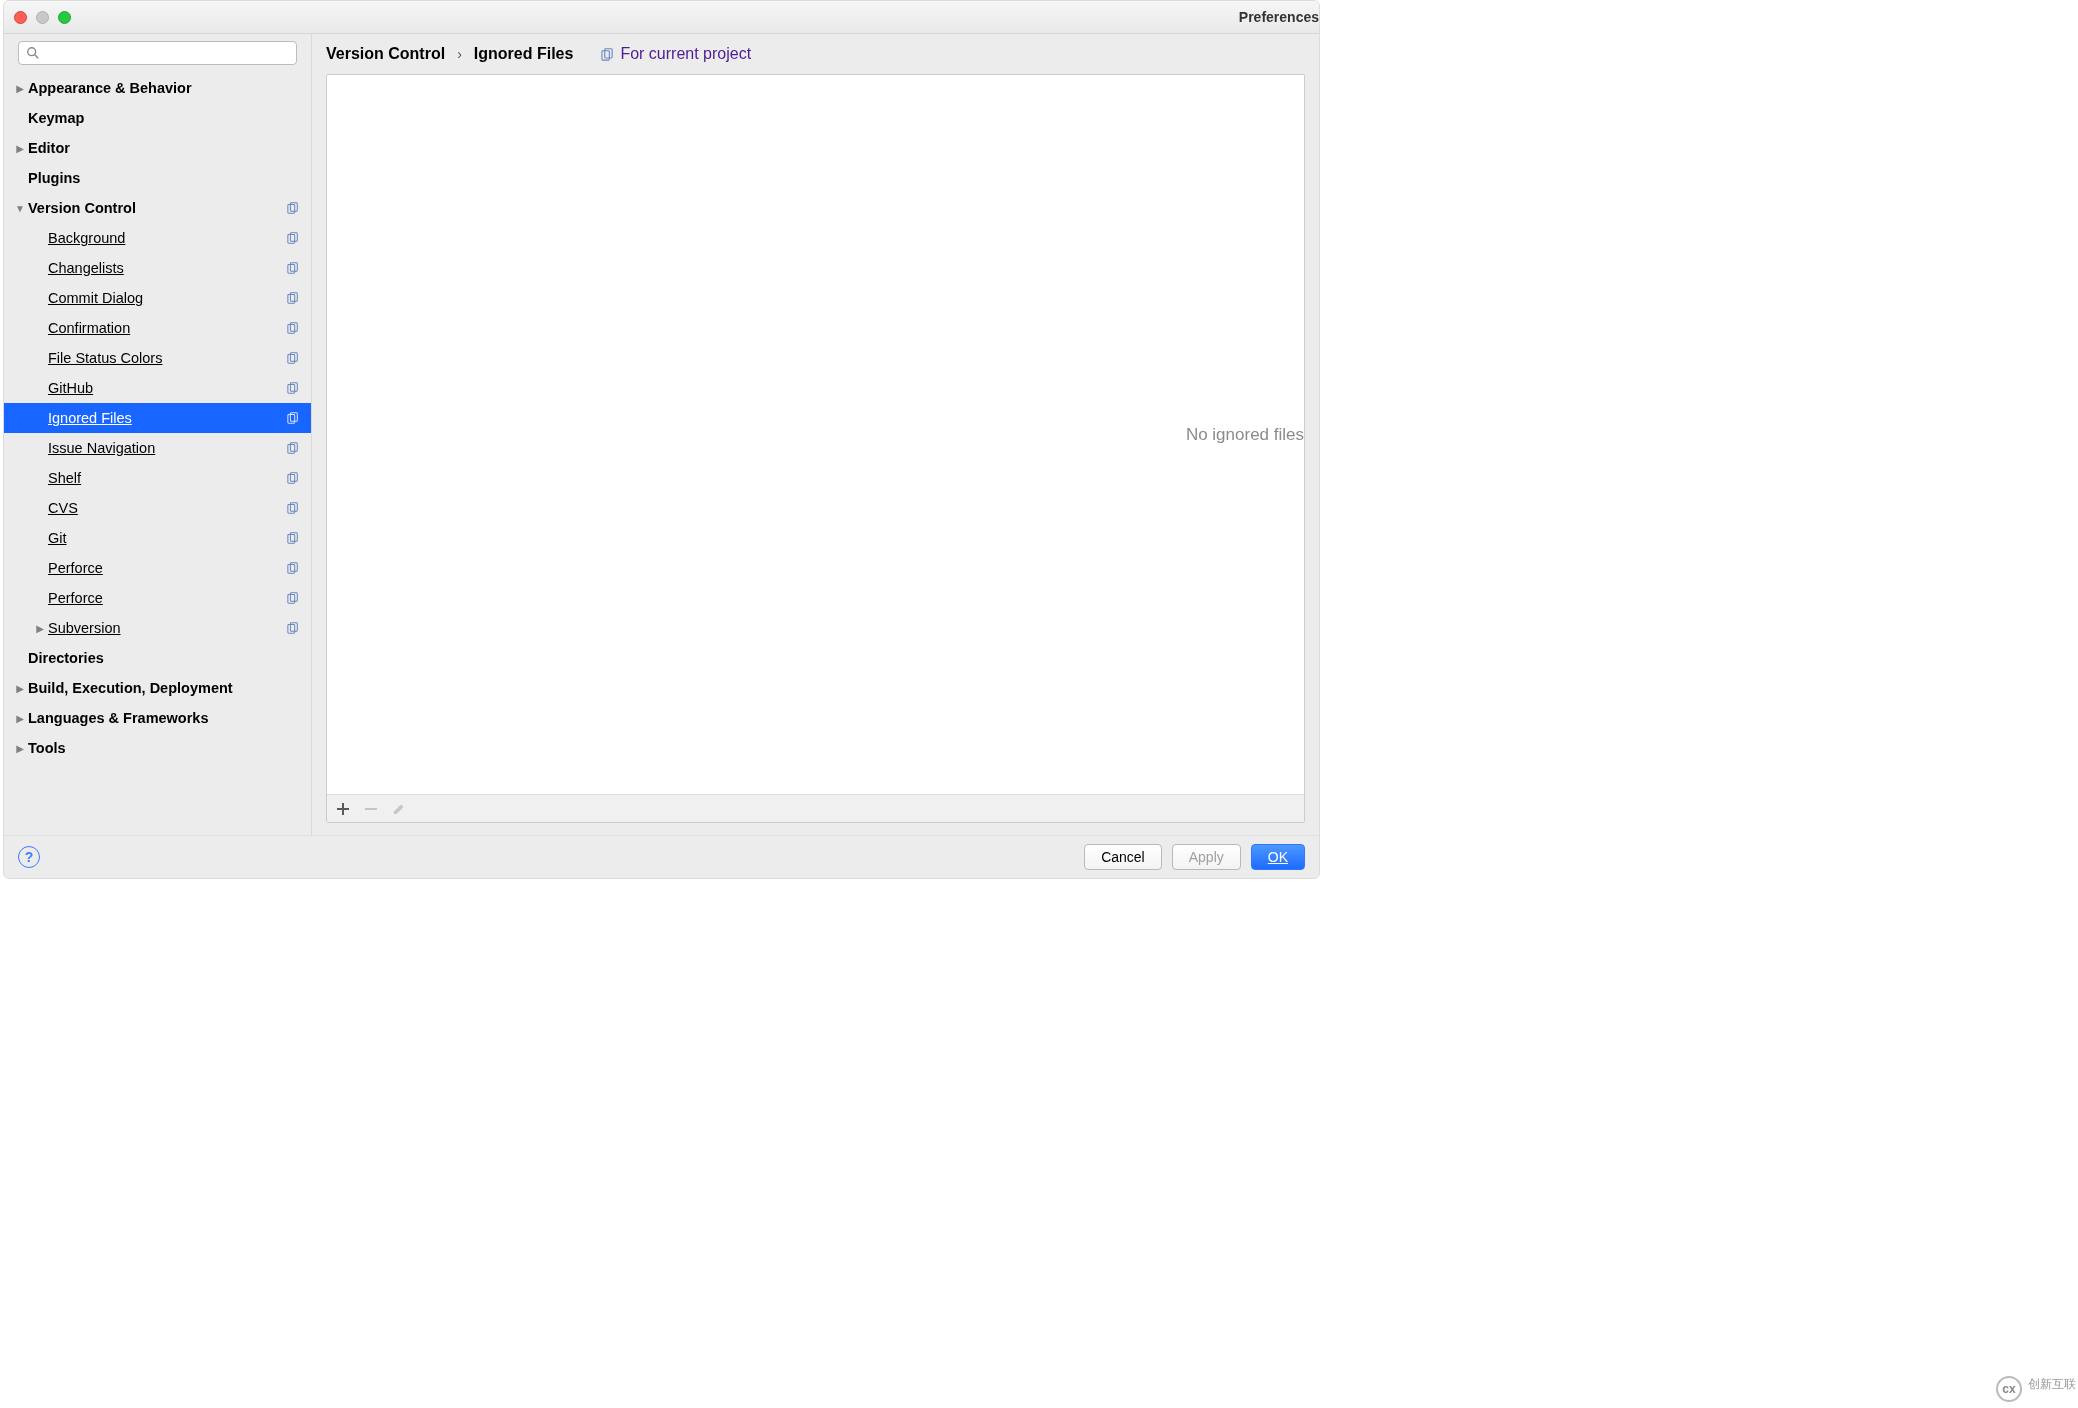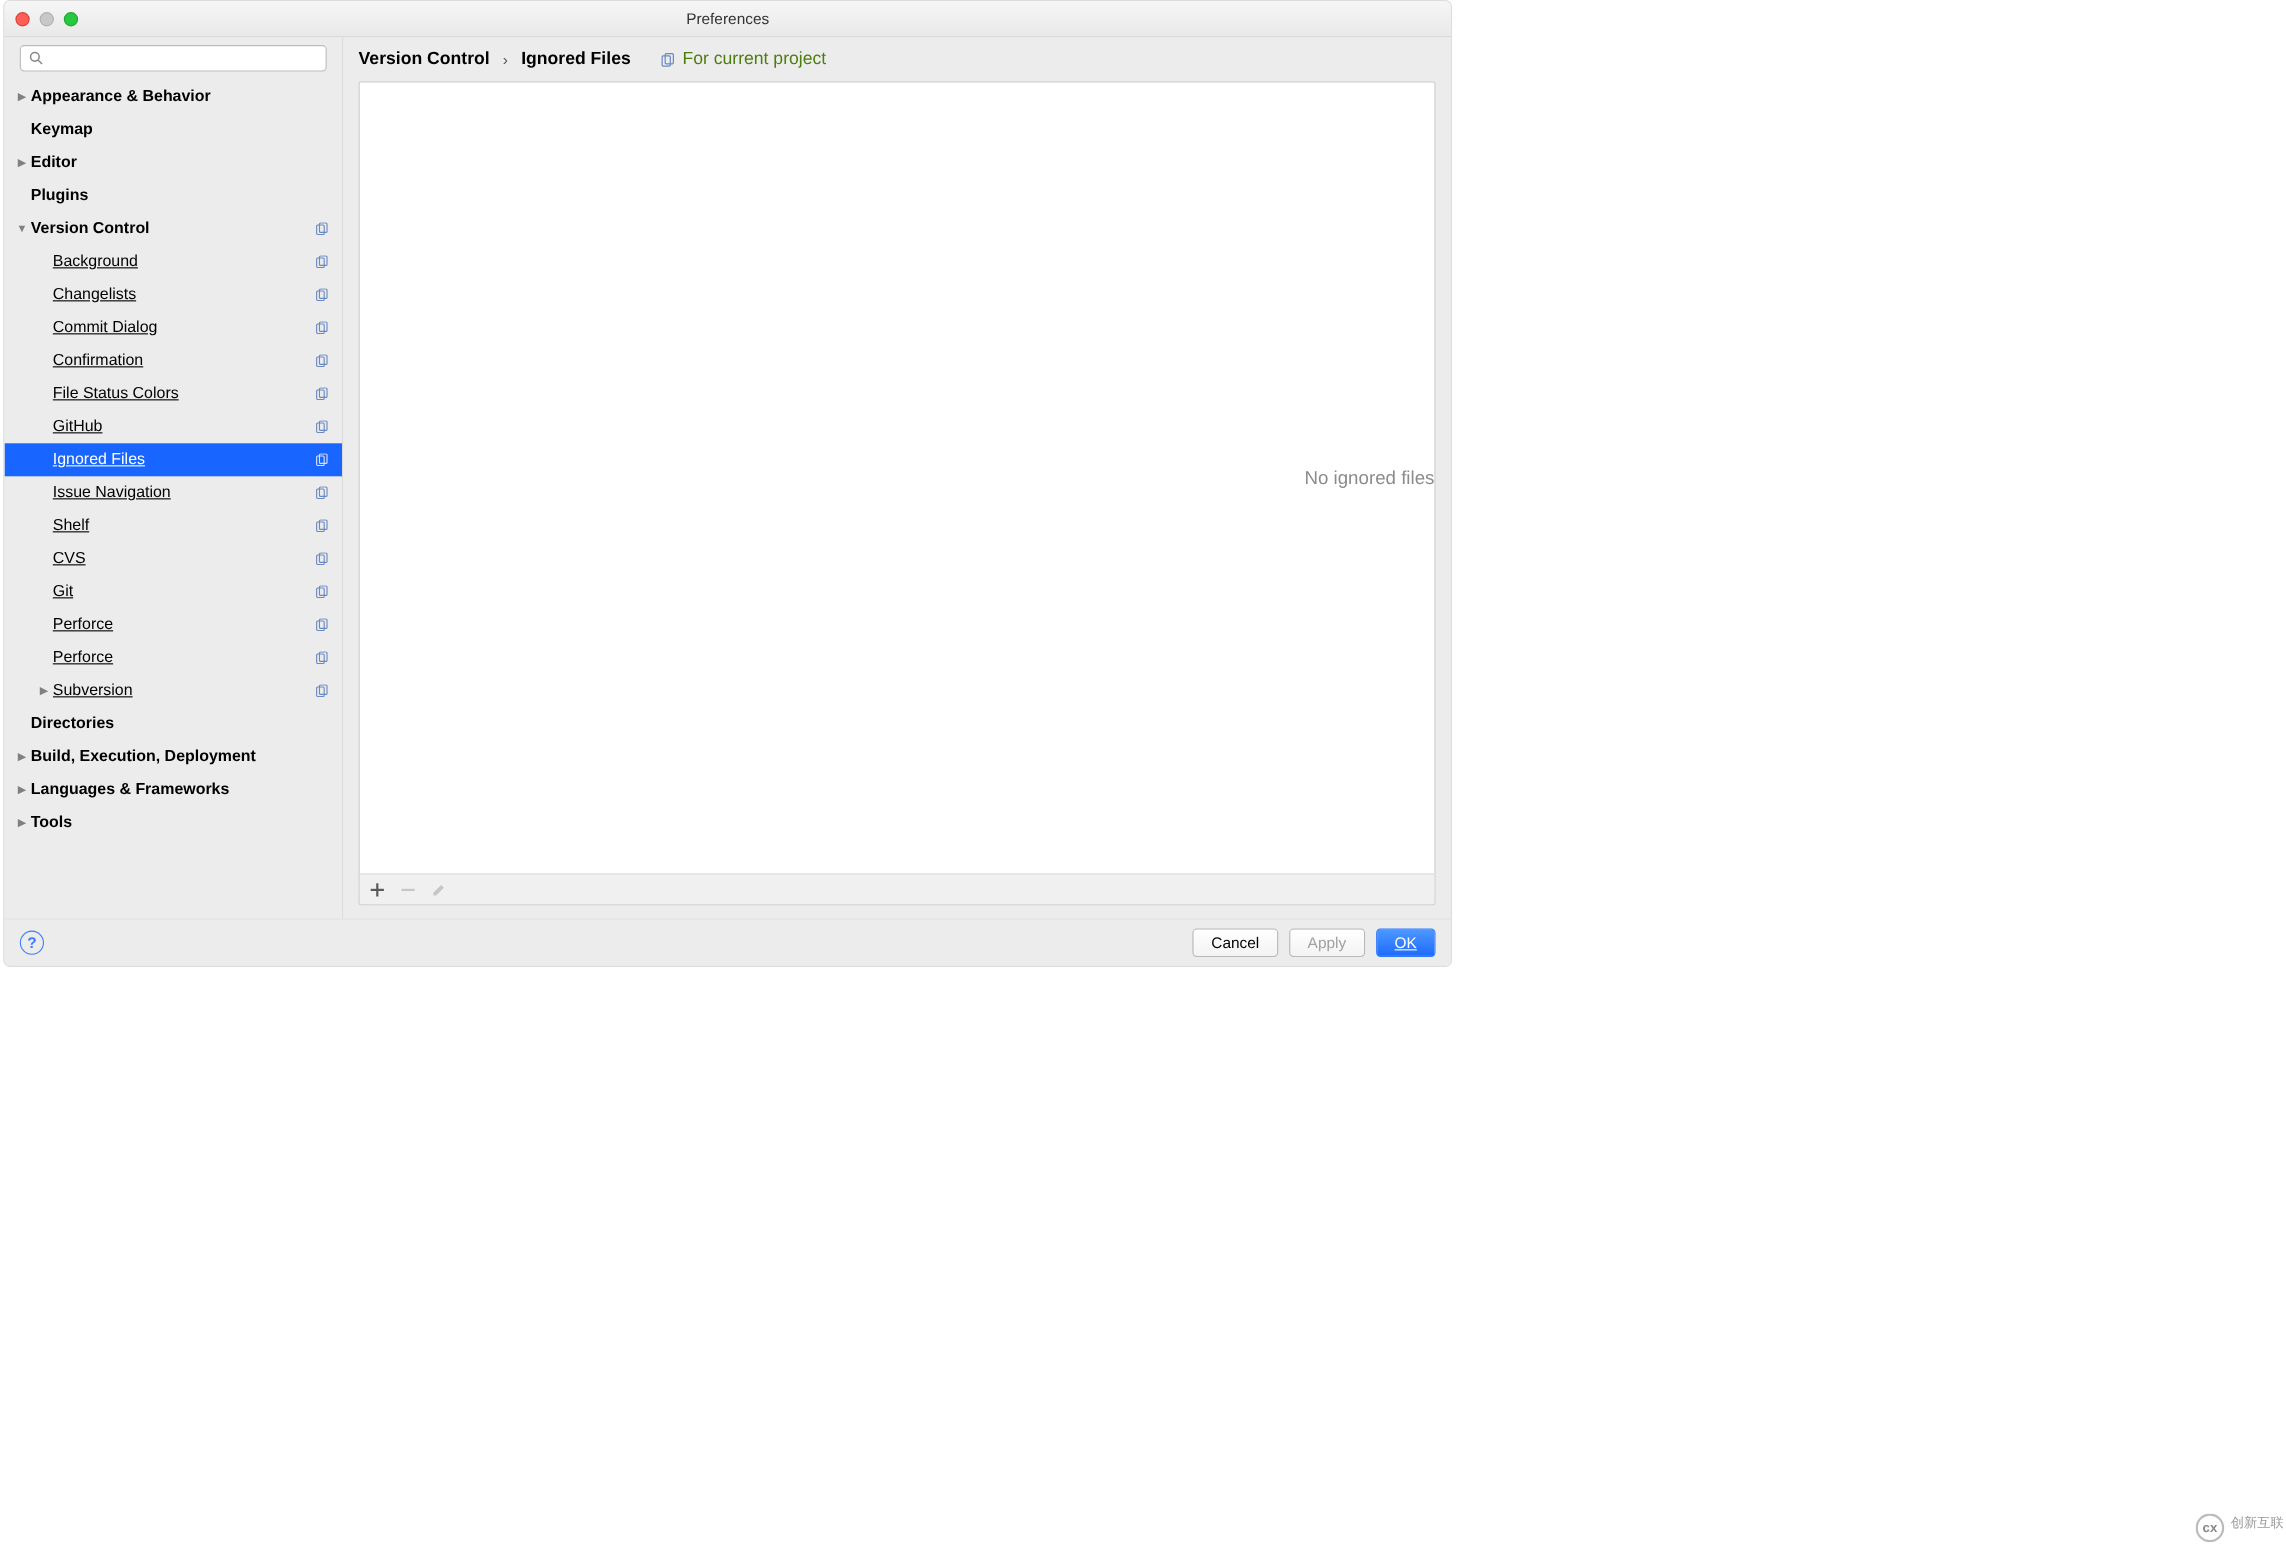--- a/index.html
+++ b/index.html
@@ -5,21 +5,21 @@
   * { box-sizing: border-box; -webkit-font-smoothing: antialiased; }
   html, body { margin:0; padding:0; font-family: -apple-system, "Helvetica Neue", Arial, sans-serif; font-size: 13px; color:#000; }
   body { background:#fff; width:1323px; height:879px; position: relative; }
   .frame { position:absolute; left:3px; right:3px; top:0; bottom:0; border:1px solid #dcdcdc; border-radius:6px; overflow:hidden; background:#ececec; }
   .titlebar { height:33px; display:flex; align-items:center; position:relative; background:linear-gradient(#f6f6f6,#e9e9e9); border-bottom:1px solid #d5d5d5; }
   .traffic { position:absolute; left:10px; top:10px; display:flex; gap:9px; }
   .tl { width:13px; height:13px; border-radius:50%; }
   .close { background:#ff5f57; border:1px solid #d74237; }
   .min   { background:#c8c8c8; border:1px solid #b0b0b0; }
   .zoom  { background:#28c840; border:1px solid #1ea634; }
-  .title { flex:1; text-align:center; color:#333; font-size:14px; }
+  .title { flex:1; text-align:right; color:#333; font-size:14px;font-weight:bold; }
 
   .body { position:absolute; left:0; right:0; top:33px; bottom:43px; display:flex; }
 
   .sidebar { width:308px; border-right:1px solid #dadada; background:#ececec; display:flex; flex-direction:column; }
   .search-wrap { padding:7px 14px 5px; }
   .search { width:100%; height:24px; border:1px solid #bcbcbc; border-radius:4px; background:#fff; padding:0 6px 0 24px; font-size:13px; color:#333; }
   .search-wrap { position:relative; }
   .search-icon { position:absolute; left:22px; top:12px; color:#888; font-size:13px; pointer-events:none; }
 
   .tree { flex:1; overflow:auto; padding-top:3px; }
@@ -33,21 +33,21 @@
   .node.selected .copy { color:#d5e1ff; }
   .d0 .label { padding-left:0px; } .d0 .arrow { margin-left:8px; }
   .d1 .label { padding-left:0px;text-decoration:underline; } .d1 .arrow { margin-left:28px; }
   .d0.noarrow .label { padding-left:24px; }
   .d1.noarrow .label { padding-left:44px; }
 
   .content { flex:1; display:flex; flex-direction:column; background:#ececec; }
   .breadcrumb { height:40px; display:flex; align-items:center; padding:0 14px; gap:12px; font-size:16px; }
   .breadcrumb .bc-bold { font-weight:700; color:#000; }
   .breadcrumb .sep { color:#555; font-size:14px; }
-  .breadcrumb .scope { display:flex; align-items:center; gap:6px; color:#4d7c0f; font-size:16px; margin-left:16px; }
+  .breadcrumb .scope { display:flex; align-items:center; gap:6px; color:#4c1d95; font-size:16px; margin-left:16px; }
   .breadcrumb .scope .copy-ic { color:#6a88c2; }
 
   .panel { flex:1; margin: 0 14px 0 14px; border:1px solid #cccccc; border-radius:2px; background:#fff; display:flex; flex-direction:column; overflow:hidden; }
   .panel-body { flex:1; display:flex; align-items:center; justify-content:flex-end; }
   .empty { color:#8b8b8b; font-size:17px; }
   .toolbar { height:28px; border-top:1px solid #dcdcdc; background:#f0f0f0; display:flex; align-items:center; gap:4px; padding:0 4px; }
   .tb-btn { width:24px; height:22px; display:flex; align-items:center; justify-content:center; color:#707070; font-size:16px; cursor:pointer; border-radius:3px; }
   .tb-btn.disabled { color:#bdbdbd; cursor:default; }
 
   .spacer { height:12px; }

